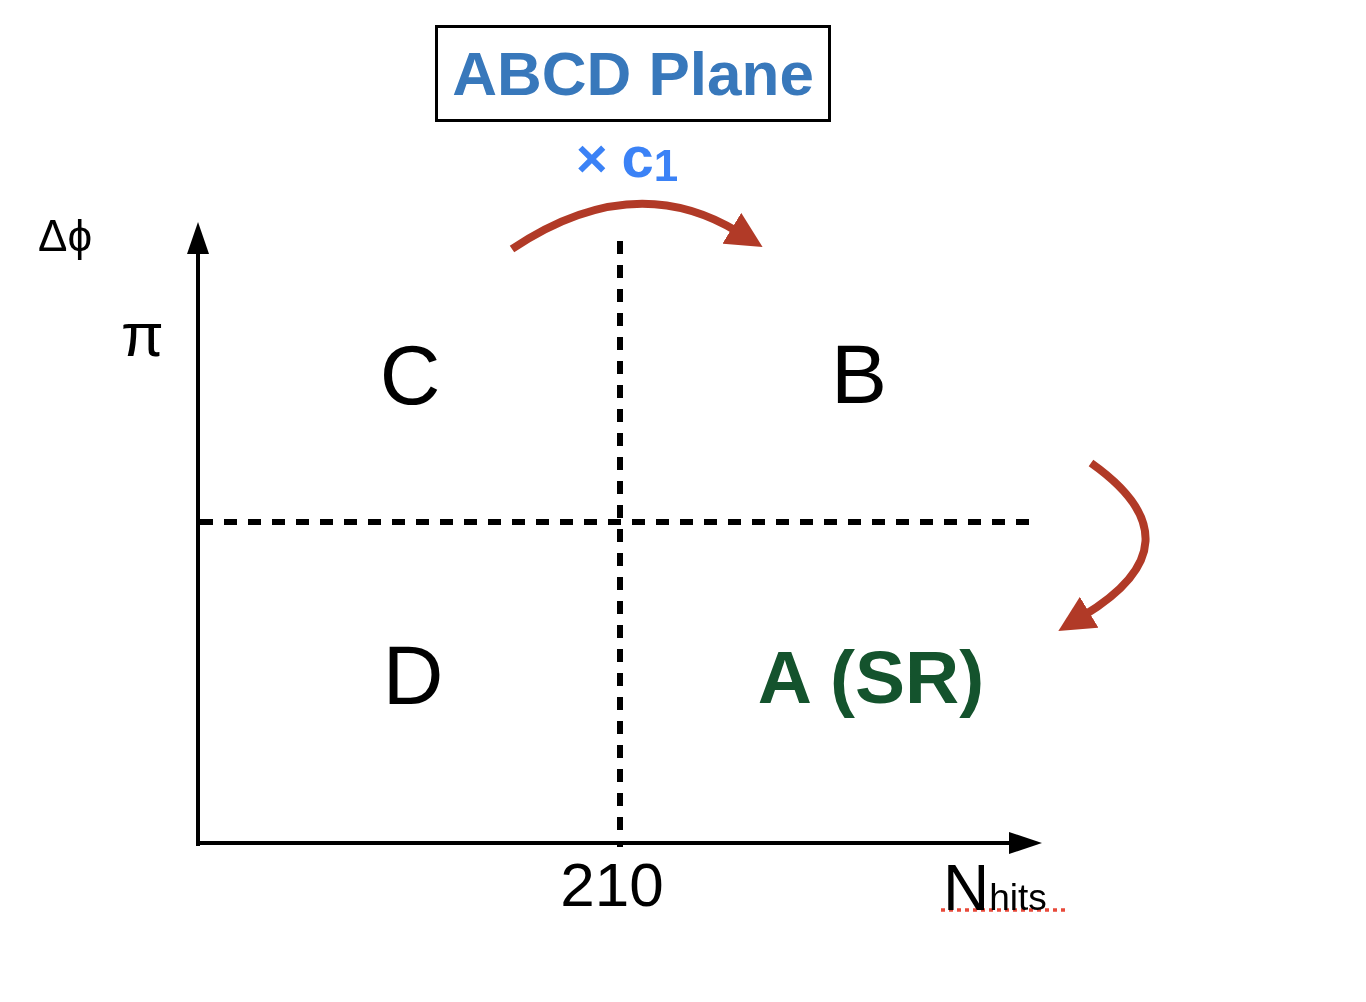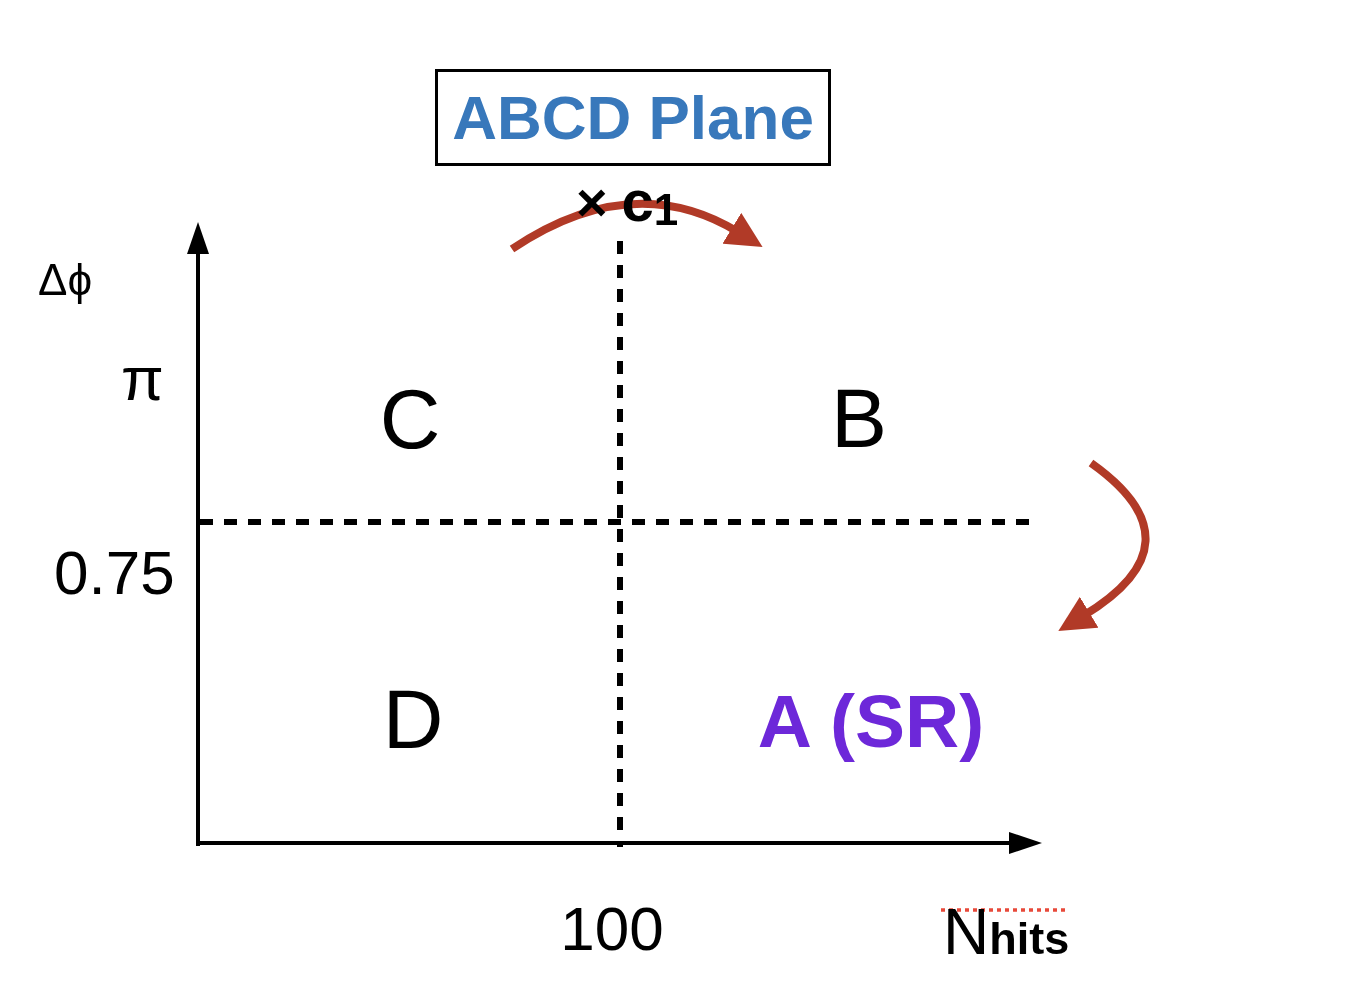--- a/index.html
+++ b/index.html
@@ -5,43 +5,43 @@
   html, body { margin: 0; padding: 0; background: #ffffff; }
   .canvas {
     position: relative;
     width: 1366px;
     height: 1002px;
     background: #ffffff;
     font-family: "Liberation Sans", "DejaVu Sans", sans-serif;
     overflow: hidden;
   }
   svg.layer { position: absolute; left: 0; top: 0; }
-  .abs { position: absolute; white-space: nowrap; line-height: 1; color: #000; margin-top: 44px; }
+  .abs { position: absolute; white-space: nowrap; line-height: 1; color: #000; }
   .centerxy { transform: translate(-50%, -50%); }
 
   .title-box {
     left: 435px; top: 25px; width: 396px; height: 97px;
     border: 3px solid #000000;
     display: flex; align-items: center; justify-content: center;
     box-sizing: border-box;
   }
   .title-text { font-weight: bold; font-size: 62px; color: #3878BB; }
 
   .region { font-size: 84px; }
-  .region-a { font-size: 75px; font-weight: bold; color: #6d28d9; }
+  .region-a { font-size: 75px; font-weight: bold; color: #14532d; }
 
   .ylab   { left: 38px;  top: 214px; font-size: 44px; }
   .pilab  { left: 121px; top: 304px; font-size: 62px; }
   .tick075{ left: 54px;  top: 498px; font-size: 62px; }
   .tick130{ left: 612px; top: 854px; font-size: 62px; transform: translateX(-50%); }
 
   .nhits  { left: 943px; top: 856px; font-size: 64px; }
-  .nhits .sub { font-size: 45px; font-weight: bold; }
+  .nhits .sub { font-size: 37px; }
 
-  .factor { color: #000000; font-weight: bold; }
+  .factor { color: #3b82f6; font-weight: bold; }
   .f1 { left: 576px;  top: 128px; }
   .f2 { left: 1164px; top: 496px; }
   .factor .times { font-size: 54px; margin-right: 14px; font-weight: bold; }
   .factor .cvar  { font-size: 58px; }
   .factor .csub  { font-size: 44px; position: relative; top: 4px; }
 </style>
 </head>
 <body>
 
 <div class="canvas">
@@ -70,23 +70,22 @@
   <div class="abs title-box">
     <span class="title-text">ABCD Plane</span>
   </div>
 
   <div class="abs factor f1">
     <span class="times">×</span><span class="cvar">c</span><span class="csub">1</span>
   </div>
 
   <div class="abs ylab">Δϕ</div>
   <div class="abs pilab">π</div>
-  <div class="abs tick075">0.75</div>
 
-  <div class="abs tick130">100</div>
+  <div class="abs tick130">210</div>
   <div class="abs nhits">
     <span>N</span><span class="sub">hits</span>
   </div>
 
   <div class="abs region centerxy" style="left:410px; top:375px;">C</div>
   <div class="abs region centerxy" style="left:859px; top:374px;">B</div>
   <div class="abs region centerxy" style="left:413px; top:675px;">D</div>
   <div class="abs region-a centerxy" style="position:absolute; white-space:nowrap; line-height:1; left:871px; top:677px;">A (SR)</div>
 
 </div>

